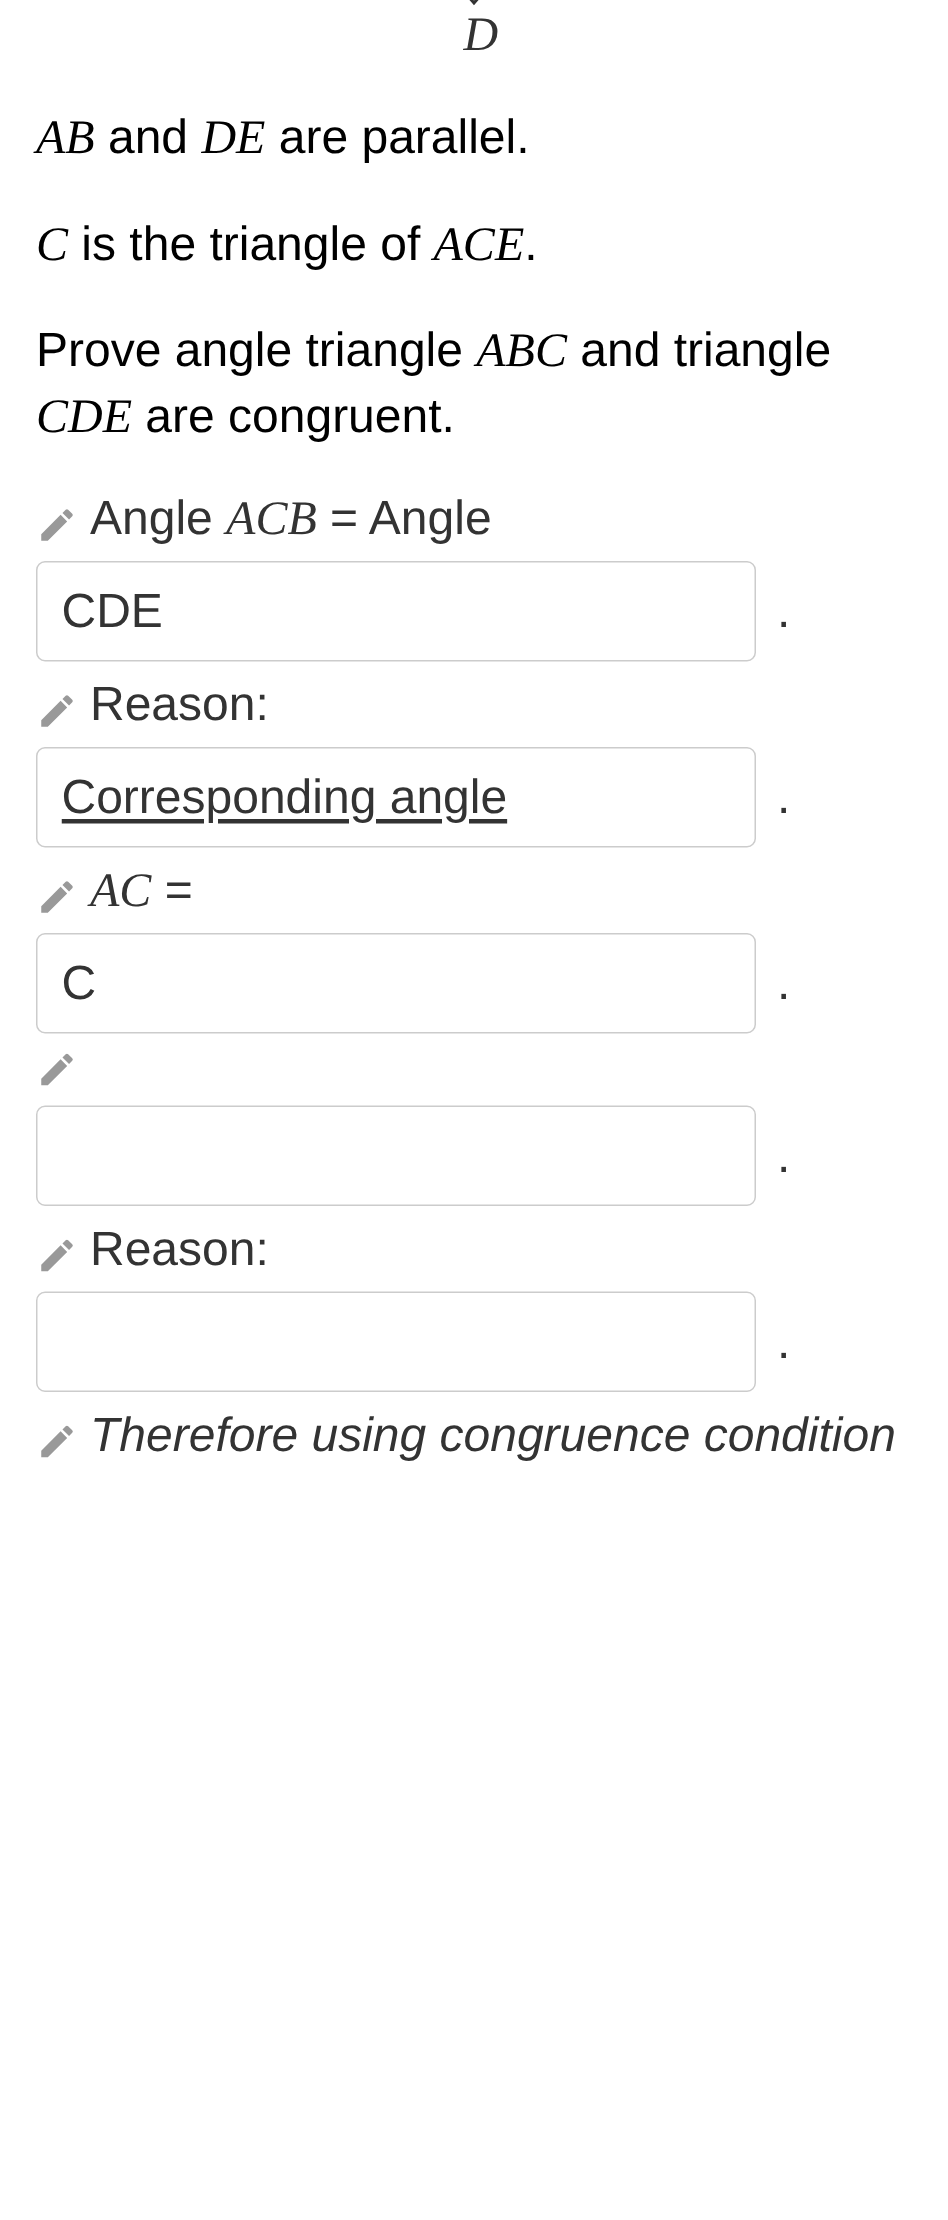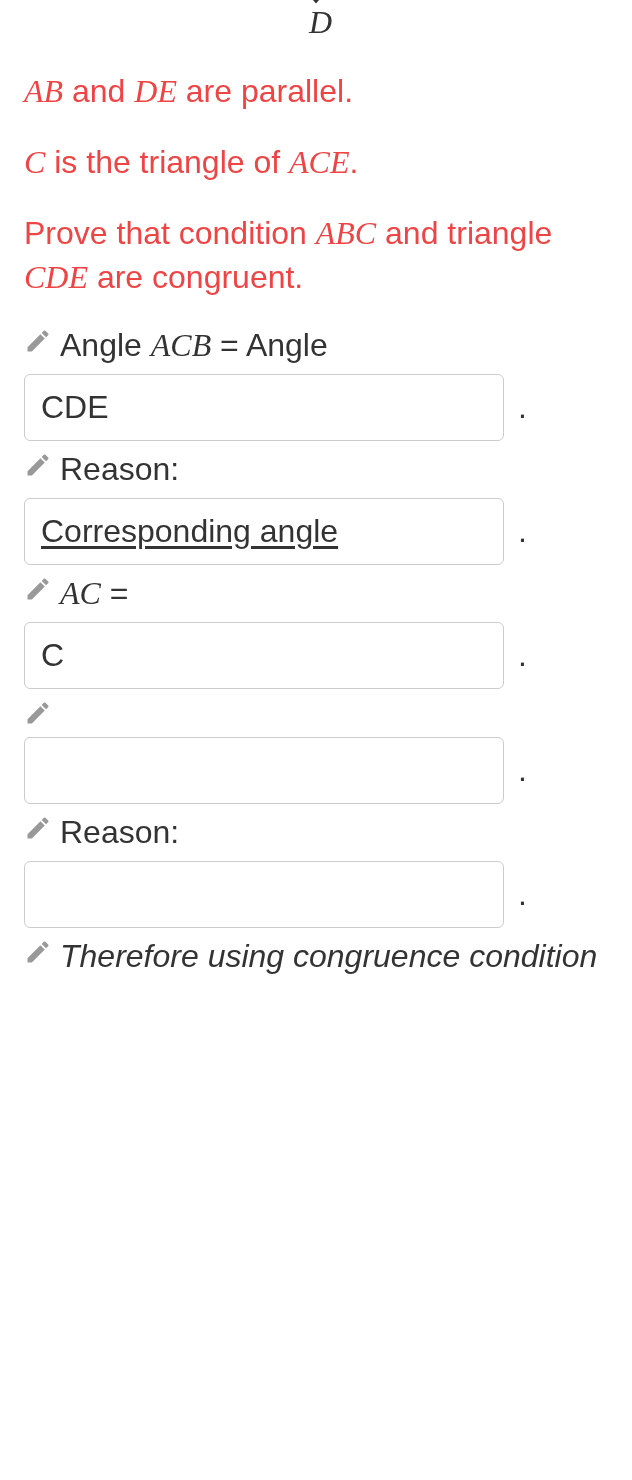--- a/index.html
+++ b/index.html
@@ -33,34 +33,34 @@
     position: absolute;
     left: 50%;
     transform: translateX(-30%);
     top: 4px;
   }
   p.statement {
     font-size: 32px;
     line-height: 1.35;
     margin: 20px 0 28px 0;
     font-family: -apple-system, 'Segoe UI', Arial, sans-serif;
-    color: #ef4444;
+    color: #000000;
   }
   .math {
     font-family: 'Times New Roman', Georgia, serif;
     font-style: italic;
   }
   .form-row {
     margin: 10px 0 6px 0;
     font-size: 32px;
     font-family: -apple-system, 'Segoe UI', Arial, sans-serif;
     color: #333;
     display: flex;
     flex-wrap: wrap;
-    align-items: flex-start;
+    align-items: flex-end;
     gap: 6px 8px;
   }
   .pencil-icon {
     display: inline-block;
     width: 28px;
     height: 28px;
     flex: 0 0 auto;
   }
   .inline-label {
     white-space: nowrap;
@@ -110,21 +110,21 @@
 
   <p class="statement">
     <span class="math">AB</span><span> and </span><span class="math">DE</span><span> are parallel.</span>
   </p>
 
   <p class="statement">
     <span class="math">C</span><span> is the triangle of </span><span class="math">ACE</span><span>.</span>
   </p>
 
   <p class="statement">
-    <span>Prove that condition </span><span class="math">ABC</span><span> and triangle </span><span class="math">CDE</span><span> are congruent.</span>
+    <span>Prove angle triangle </span><span class="math">ABC</span><span> and triangle </span><span class="math">CDE</span><span> are congruent.</span>
   </p>
 
   <div class="form-row">
     <svg class="pencil-icon" viewBox="0 0 24 24">
       <path d="M3 17.25V21h3.75L17.81 9.94l-3.75-3.75L3 17.25zM20.71 7.04a1 1 0 0 0 0-1.41l-2.34-2.34a1 1 0 0 0-1.41 0l-1.83 1.83 3.75 3.75 1.83-1.83z" fill="#999"></path>
     </svg>
     <span class="inline-label">
       <span>Angle </span><span class="math">ACB</span><span> = </span><span>Angle</span>
     </span>
     <div class="input-wrap">

